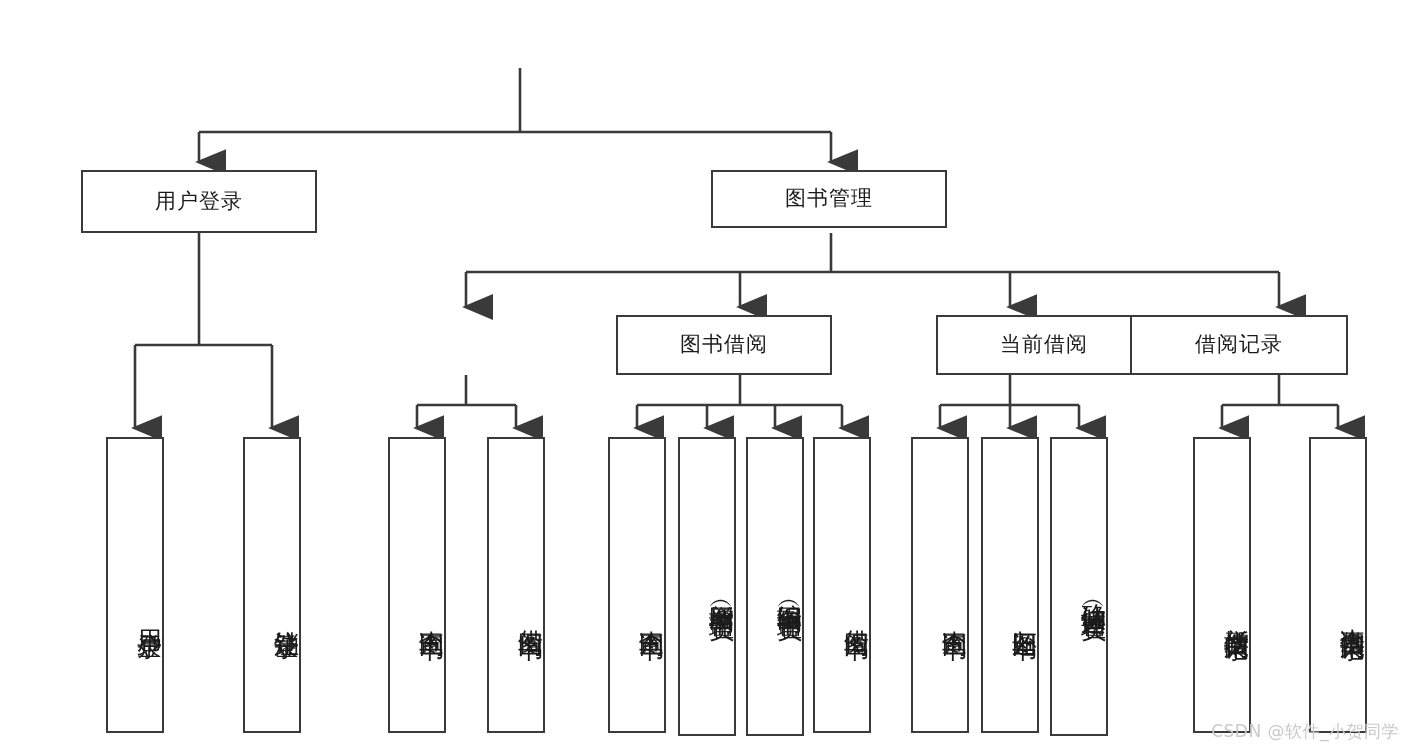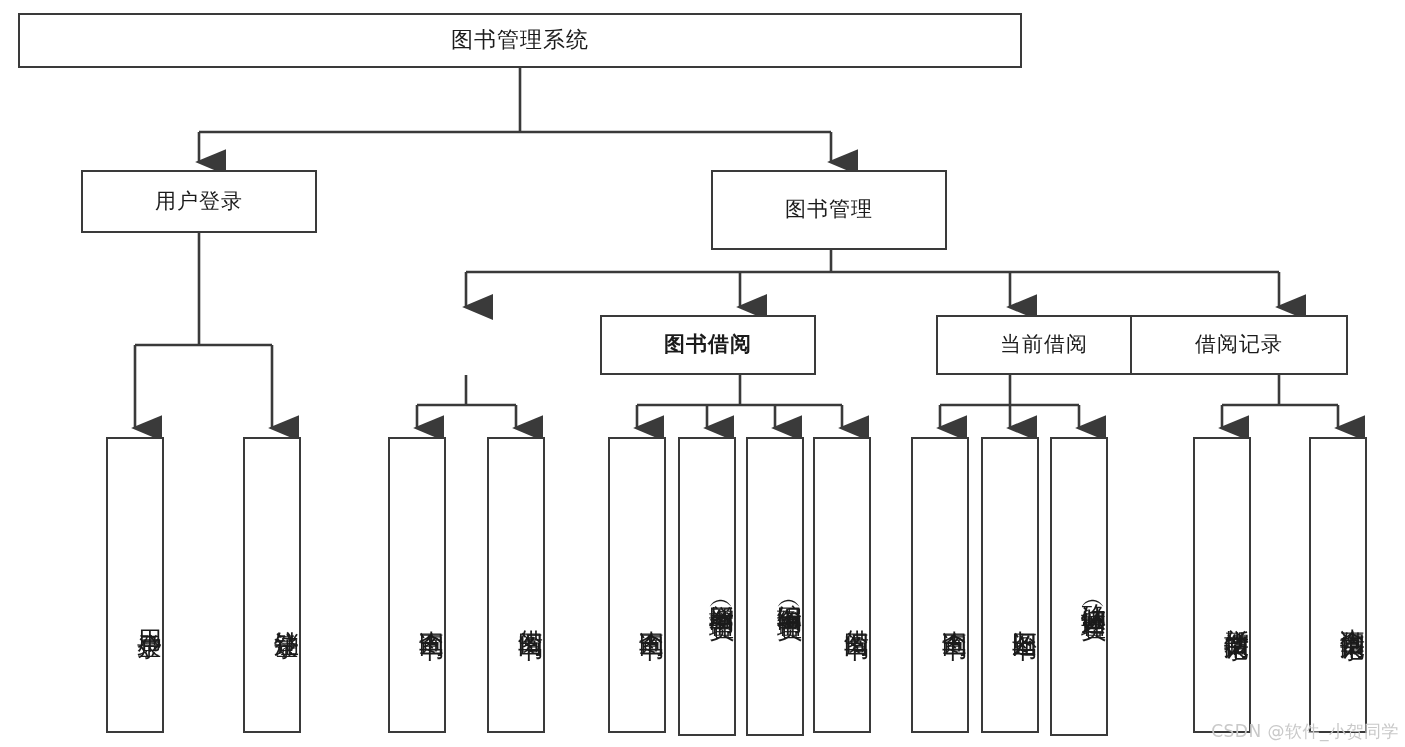--- a/index.html
+++ b/index.html
@@ -115,26 +115,25 @@
       <path d="M 1010 405 L 1010 428" marker-end="url(#arrow)"></path>
       <path d="M 1079 405 L 1079 428" marker-end="url(#arrow)"></path>
 
       <path d="M 1279 375 L 1279 405"></path>
       <path d="M 1222 405 L 1338 405"></path>
       <path d="M 1222 405 L 1222 428" marker-end="url(#arrow)"></path>
       <path d="M 1338 405 L 1338 428" marker-end="url(#arrow)"></path>
     </g>
   </svg>
 
-  <div class="node horiz root" style="left:18px; top:13px; width:1004px; height:55px;">图书管理系统</div>
 
   <div class="node horiz" style="left:81px; top:170px; width:236px; height:63px;">用户登录</div>
-  <div class="node horiz" style="left:711px; top:170px; width:236px; height:80px;">图书管理</div>
+  <div class="node horiz" style="left:711px; top:170px; width:236px; height:58px;">图书管理</div>
 
-  <div class="node horiz" style="left:600px; top:315px; width:216px; height:60px;font-weight:bold;">图书借阅</div>
+  <div class="node horiz" style="left:616px; top:315px; width:216px; height:60px;">图书借阅</div>
   <div class="node horiz" style="left:936px; top:315px; width:216px; height:60px;">当前借阅</div>
   <div class="node horiz" style="left:1130px; top:315px; width:218px; height:60px;text-align:right;">借阅记录</div>
 
   <div class="node vert" style="left:106px; top:437px; width:58px; height:296px;">用户登录</div>
   <div class="node vert" style="left:243px; top:437px; width:58px; height:296px;">注销登录</div>
 
   <div class="node vert" style="left:388px; top:437px; width:58px; height:296px;">查询图书</div>
   <div class="node vert" style="left:487px; top:437px; width:58px; height:296px;">借阅图书</div>
 
   <div class="node vert" style="left:608px; top:437px; width:58px; height:296px;">查询图书</div>

